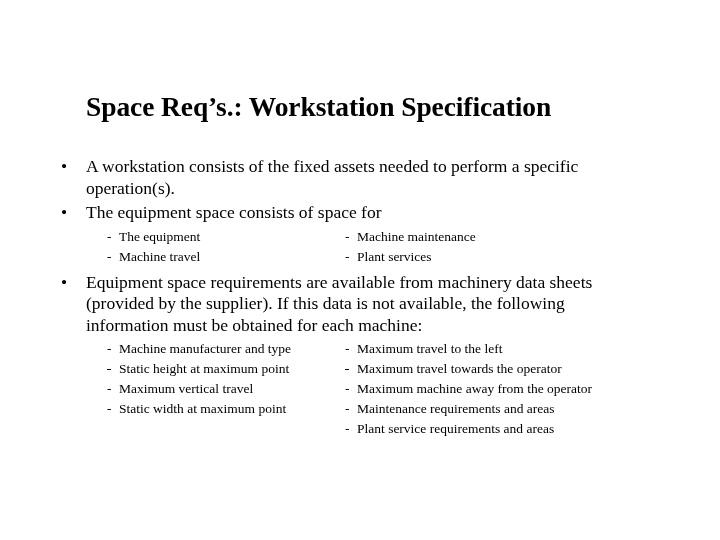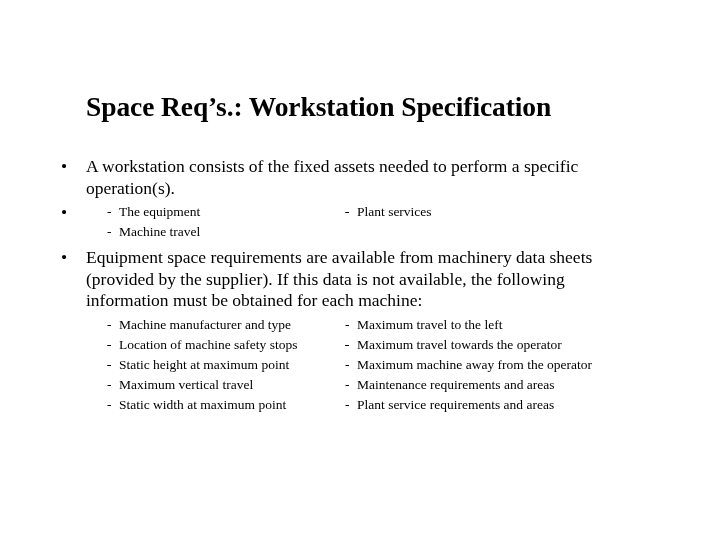--- a/index.html
+++ b/index.html
@@ -111,36 +111,38 @@
 
   <div class="body-area">
 
     <div class="lvl1 gap-after-p1">
       <span class="b-mark">•</span>
       <span class="b-text">A workstation consists of the fixed assets needed to perform a specific operation(s).</span>
     </div>
 
     <div class="lvl1 gap-after-p2">
       <span class="b-mark">•</span>
+      <span class="b-text">The equipment space consists of space for</span>
     </div>
 
     <div class="sublist rows2">
       <div class="sub-col left">
         <div class="sub-item">
           <span class="d-mark">-</span>
           <span>The equipment</span>
         </div>
         <div class="sub-item">
           <span class="d-mark">-</span>
           <span>Machine travel</span>
         </div>
       </div>
       <div class="sub-col right">
         <div class="sub-item">
           <span class="d-mark">-</span>
+          <span>Machine maintenance</span>
         </div>
         <div class="sub-item">
           <span class="d-mark">-</span>
           <span>Plant services</span>
         </div>
       </div>
     </div>
 
     <div class="lvl1 gap-after-p3">
       <span class="b-mark">•</span>
@@ -151,21 +153,20 @@
       <div class="sub-col left">
         <div class="sub-item">
           <span class="d-mark">-</span>
           <span>Machine manufacturer and type</span>
         </div>
         <div class="sub-item">
           <span class="d-mark">-</span>
         </div>
         <div class="sub-item">
           <span class="d-mark">-</span>
-          <span>Location of machine safety stops</span>
         </div>
         <div class="sub-item">
           <span class="d-mark">-</span>
         </div>
         <div class="sub-item">
           <span class="d-mark">-</span>
           <span>Static height at maximum point</span>
         </div>
         <div class="sub-item">
           <span class="d-mark">-</span>

